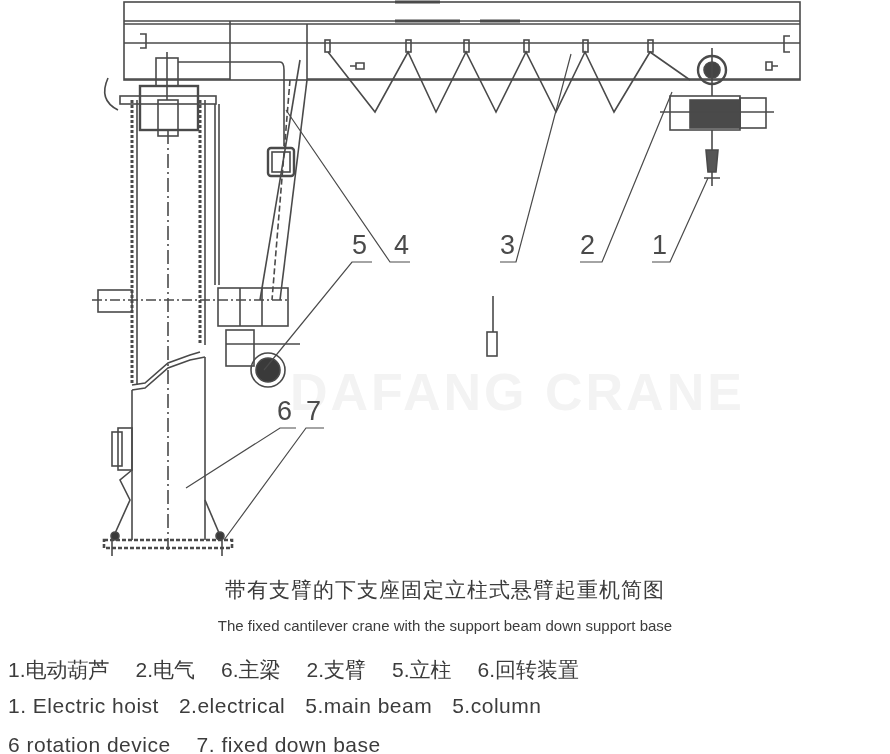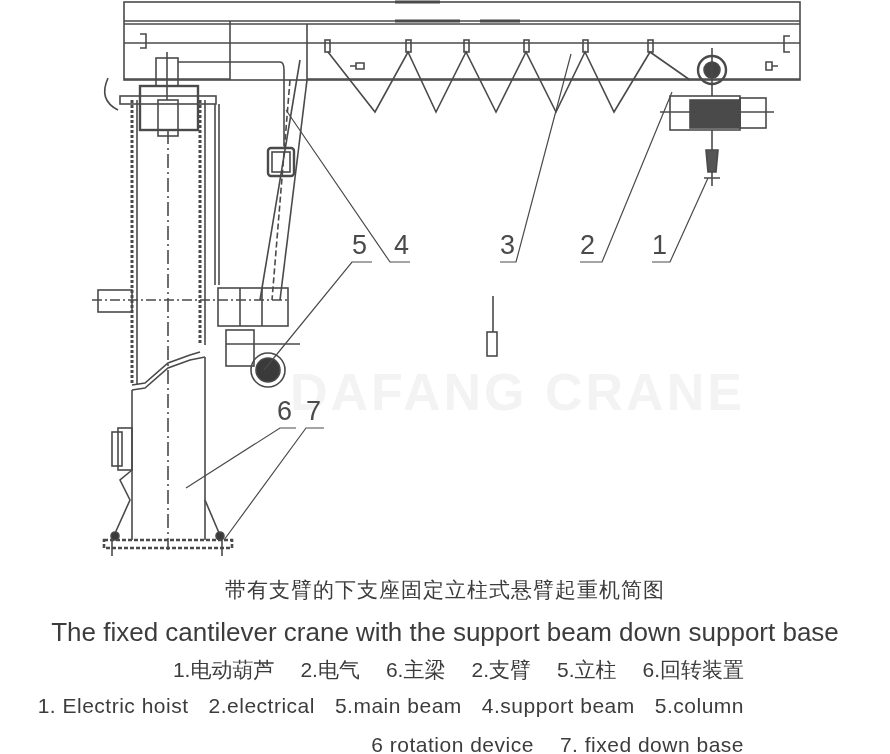--- a/index.html
+++ b/index.html
@@ -6,23 +6,23 @@
   body { width: 890px; height: 754px; position: relative; overflow: hidden;
          font-family: "DejaVu Sans", "Liberation Sans", sans-serif; color: #3a3a3a; }
   #drawing { position: absolute; left: 0; top: 0; width: 890px; height: 570px; }
   .watermark { position: absolute; left: 290px; top: 362px; font-family: "Liberation Sans", sans-serif;
                font-weight: bold; font-size: 52px; letter-spacing: 3px; color: #f3f3f3; white-space: nowrap; }
   .callout { position: absolute; font-family: "Liberation Sans", sans-serif; font-size: 27px;
              color: #4a4a4a; line-height: 1; }
   .caption { position: absolute; left: 0; width: 890px; text-align: center; white-space: nowrap;
              color: #3c3c3c; }
   .cap-zh { top: 576px; font-size: 21px; letter-spacing: 1px; }
-  .cap-en { top: 617px; font-size: 26px; font-family: "Liberation Sans", sans-serif; }
-  .legend-row { position: absolute; left: 0; width: 744px; white-space: nowrap; display: flex;
-                justify-content: flex-end; gap: 26px; color: #3c3c3c; font-family: "Liberation Sans", sans-serif; }
+  .cap-en { top: 617px; font-size: 15px; font-family: "Liberation Sans", sans-serif; }
+  .legend-row { position: absolute; left: 8px; width: 744px; white-space: nowrap; display: flex;
+                justify-content: flex-start; gap: 26px; color: #3c3c3c; font-family: "Liberation Sans", sans-serif; }
   .legend-zh { top: 656px; font-size: 21px; }
   .legend-en { top: 694px; font-size: 21px; gap: 20px; letter-spacing: 0.5px; }
   .legend-en2 { top: 733px; font-size: 21px; gap: 26px; letter-spacing: 0.5px; }
   .leg-item { display: inline-block; }
 </style>
 </head>
 <body>
 
 <svg id="drawing" viewBox="0 0 890 570" xmlns="http://www.w3.org/2000/svg">
   <g fill="none" stroke="#4a4a4a" stroke-width="1.6">
@@ -164,20 +164,19 @@
   <span class="leg-item">6.主梁</span>
   <span class="leg-item">2.支臂</span>
   <span class="leg-item">5.立柱</span>
   <span class="leg-item">6.回转装置</span>
 </div>
 
 <div class="legend-row legend-en">
   <span class="leg-item">1. Electric hoist</span>
   <span class="leg-item">2.electrical</span>
   <span class="leg-item">5.main beam</span>
-  <span class="leg-item">4.support beam</span>
   <span class="leg-item">5.column</span>
 </div>
 
 <div class="legend-row legend-en2">
   <span class="leg-item">6 rotation device</span>
   <span class="leg-item">7. fixed down base</span>
 </div>
 
 </body></html>

